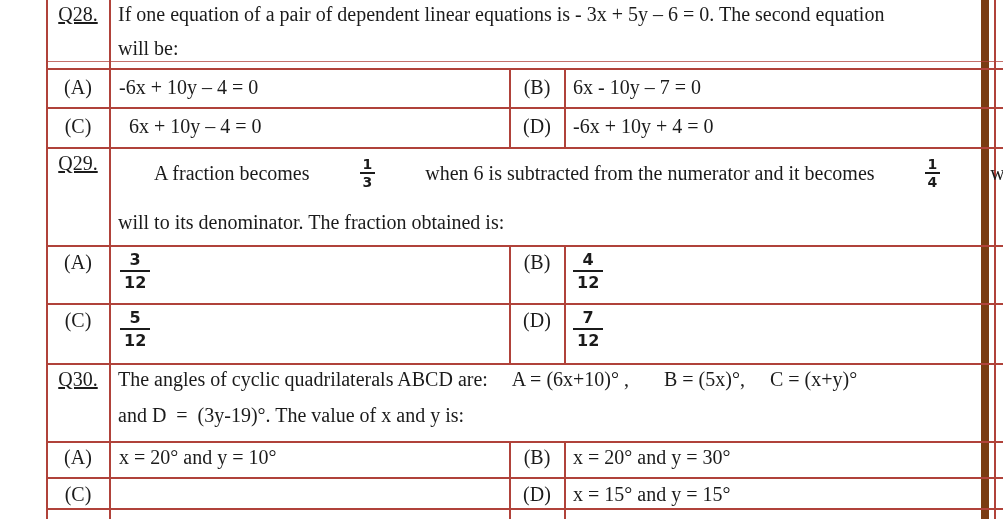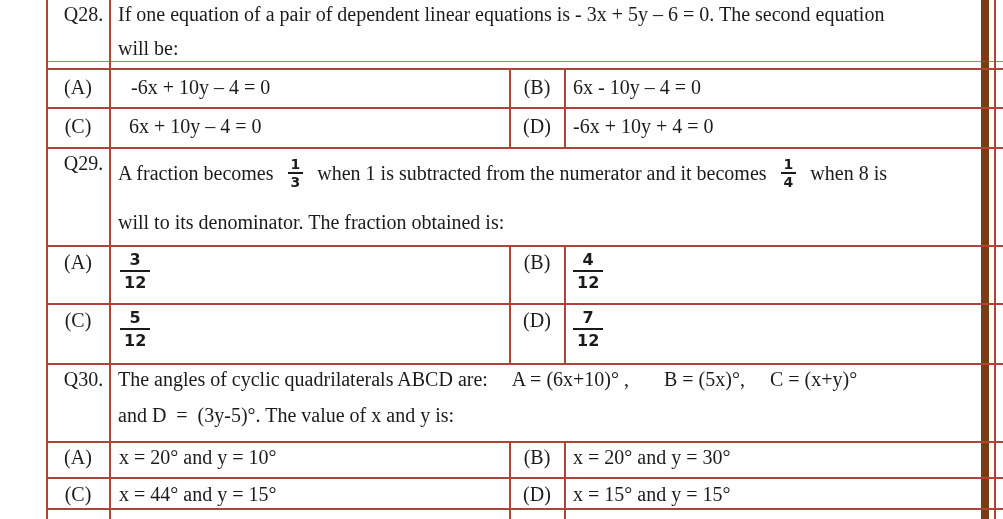--- a/index.html
+++ b/index.html
@@ -4,28 +4,28 @@
 <style>
   html,body { margin:0; padding:0; background:#ffffff; }
   .page {
     position:relative; width:1003px; height:519px; background:#ffffff;
     font-family:"Liberation Serif", serif; color:#1b1b1b; overflow:hidden;
   }
   .vl { position:absolute; width:2px; background:#b0423a; }
   .hl { position:absolute; height:2px; background:#b0423a; left:46px; width:957px; }
   .hl.faint { height:1px; opacity:.75; }
   .bar { position:absolute; top:0; height:519px; background:#7a3c12; }
-  .qnum { position:absolute; left:46px; width:75px; text-align:center; font-size:20px; }
+  .qnum { position:absolute; left:46px; width:64px; text-align:center; font-size:20px;text-decoration:underline; }
   .qtext { position:absolute; font-size:20px; white-space:pre; }
   .letter { position:absolute; font-size:20px; text-align:center; }
   .letter.c1 { left:46px; width:64px; }
   .letter.c3 { left:509px; width:56px; }
   .opt-text { position:absolute; font-size:20px; white-space:pre; }
   .fracline { position:absolute; display:flex; align-items:center; font-size:20px; }
-  .fracline span { white-space:pre; }
+  .fracline span { white-space:pre;margin-left:36px; }
   .frac { display:inline-block; text-align:center; font-weight:bold; font-family:"DejaVu Sans", sans-serif; }
   .frac.inline { margin:0 14px; }
   .frac.inline .fnum, .frac.inline .fden { display:block; font-size:14px; line-height:16px; padding:0 3px; }
   .frac.inline .fden { border-top:2px solid #1b1b1b; }
   .fracopt { position:absolute; text-align:center; font-weight:bold; font-family:"DejaVu Sans", sans-serif; }
   .fracopt .fnum, .fracopt .fden { display:block; font-size:16px; line-height:21px; padding:0 4px; min-width:18px; }
   .fracopt .fden { border-top:2px solid #1b1b1b; }
 </style>
 </head>
 <body>
@@ -52,34 +52,34 @@
   <div class="hl" style="top:363px"></div>
   <div class="hl" style="top:441px"></div>
   <div class="hl" style="top:477px"></div>
   <div class="hl" style="top:508px"></div>
 
   <div class="qnum" style="top:3px">Q28.</div>
   <div class="qtext" style="left:118px;top:3px">If one equation of a pair of dependent linear equations is - 3x + 5y – 6 = 0. The second equation</div>
   <div class="qtext" style="left:118px;top:37px">will be:</div>
 
   <div class="letter c1" style="top:76px">(A)</div>
-  <div class="opt-text" style="left:131px;top:76px">-6x + 10y – 4 = 0</div>
+  <div class="opt-text" style="left:119px;top:76px">-6x + 10y – 4 = 0</div>
   <div class="letter c3" style="top:76px">(B)</div>
-  <div class="opt-text" style="left:573px;top:76px">6x - 10y – 4 = 0</div>
+  <div class="opt-text" style="left:573px;top:76px">6x - 10y – 7 = 0</div>
 
   <div class="letter c1" style="top:115px">(C)</div>
   <div class="opt-text" style="left:119px;top:115px">  6x + 10y – 4 = 0</div>
   <div class="letter c3" style="top:115px">(D)</div>
   <div class="opt-text" style="left:573px;top:115px">-6x + 10y + 4 = 0</div>
 
   <div class="qnum" style="top:152px">Q29.</div>
   <div class="fracline" style="left:118px;top:150px;height:46px">
     <span>A fraction becomes</span>
     <span class="frac inline"><span class="fnum">1</span><span class="fden">3</span></span>
-    <span>when 1 is subtracted from the numerator and it becomes</span>
+    <span>when 6 is subtracted from the numerator and it becomes</span>
     <span class="frac inline"><span class="fnum">1</span><span class="fden">4</span></span>
     <span>when 8 is</span>
   </div>
   <div class="qtext" style="left:118px;top:211px">will to its denominator. The fraction obtained is:</div>
 
   <div class="letter c1" style="top:251px">(A)</div>
   <div class="fracopt" style="left:120px;top:249px">
       <span class="fnum">3</span>
       <span class="fden">12</span>
     </div>
@@ -95,25 +95,24 @@
       <span class="fden">12</span>
     </div>
   <div class="letter c3" style="top:309px">(D)</div>
   <div class="fracopt" style="left:573px;top:307px">
       <span class="fnum">7</span>
       <span class="fden">12</span>
     </div>
 
   <div class="qnum" style="top:368px">Q30.</div>
   <div class="qtext" style="left:118px;top:368px">The angles of cyclic quadrilaterals ABCD are:     A = (6x+10)° ,       B = (5x)°,     C = (x+y)°</div>
-  <div class="qtext" style="left:118px;top:404px">and D  =  (3y-5)°. The value of x and y is:</div>
+  <div class="qtext" style="left:118px;top:404px">and D  =  (3y-19)°. The value of x and y is:</div>
 
   <div class="letter c1" style="top:446px">(A)</div>
   <div class="opt-text" style="left:119px;top:446px">x = 20° and y = 10°</div>
   <div class="letter c3" style="top:446px">(B)</div>
   <div class="opt-text" style="left:573px;top:446px">x = 20° and y = 30°</div>
 
   <div class="letter c1" style="top:483px">(C)</div>
-  <div class="opt-text" style="left:119px;top:483px">x = 44° and y = 15°</div>
   <div class="letter c3" style="top:483px">(D)</div>
   <div class="opt-text" style="left:573px;top:483px">x = 15° and y = 15°</div>
 
 </div>
 
 </body></html>

